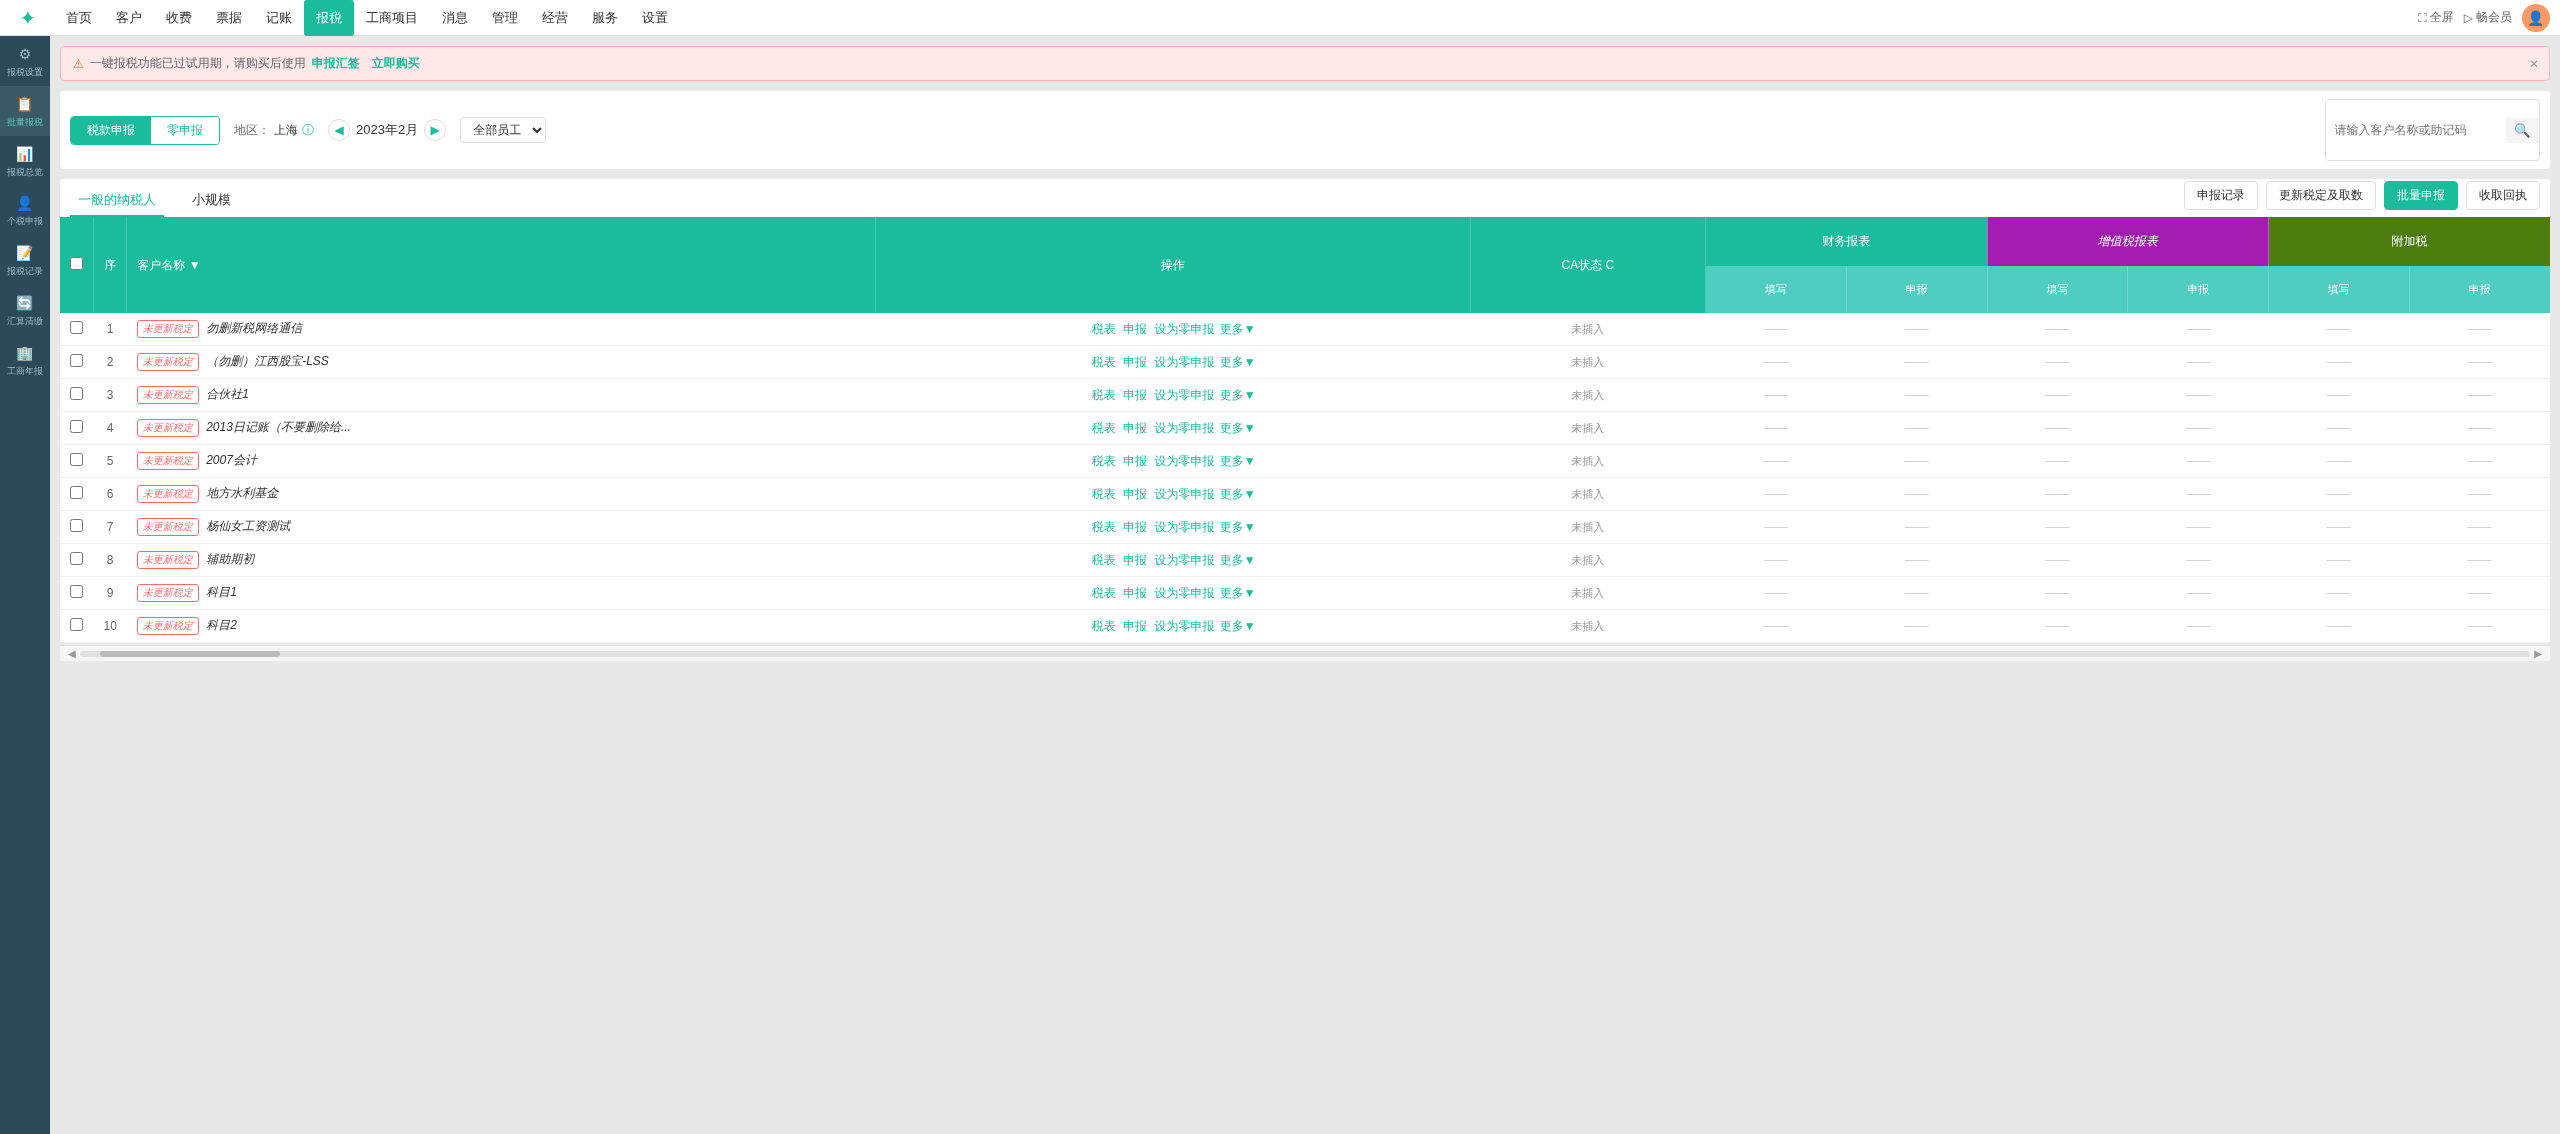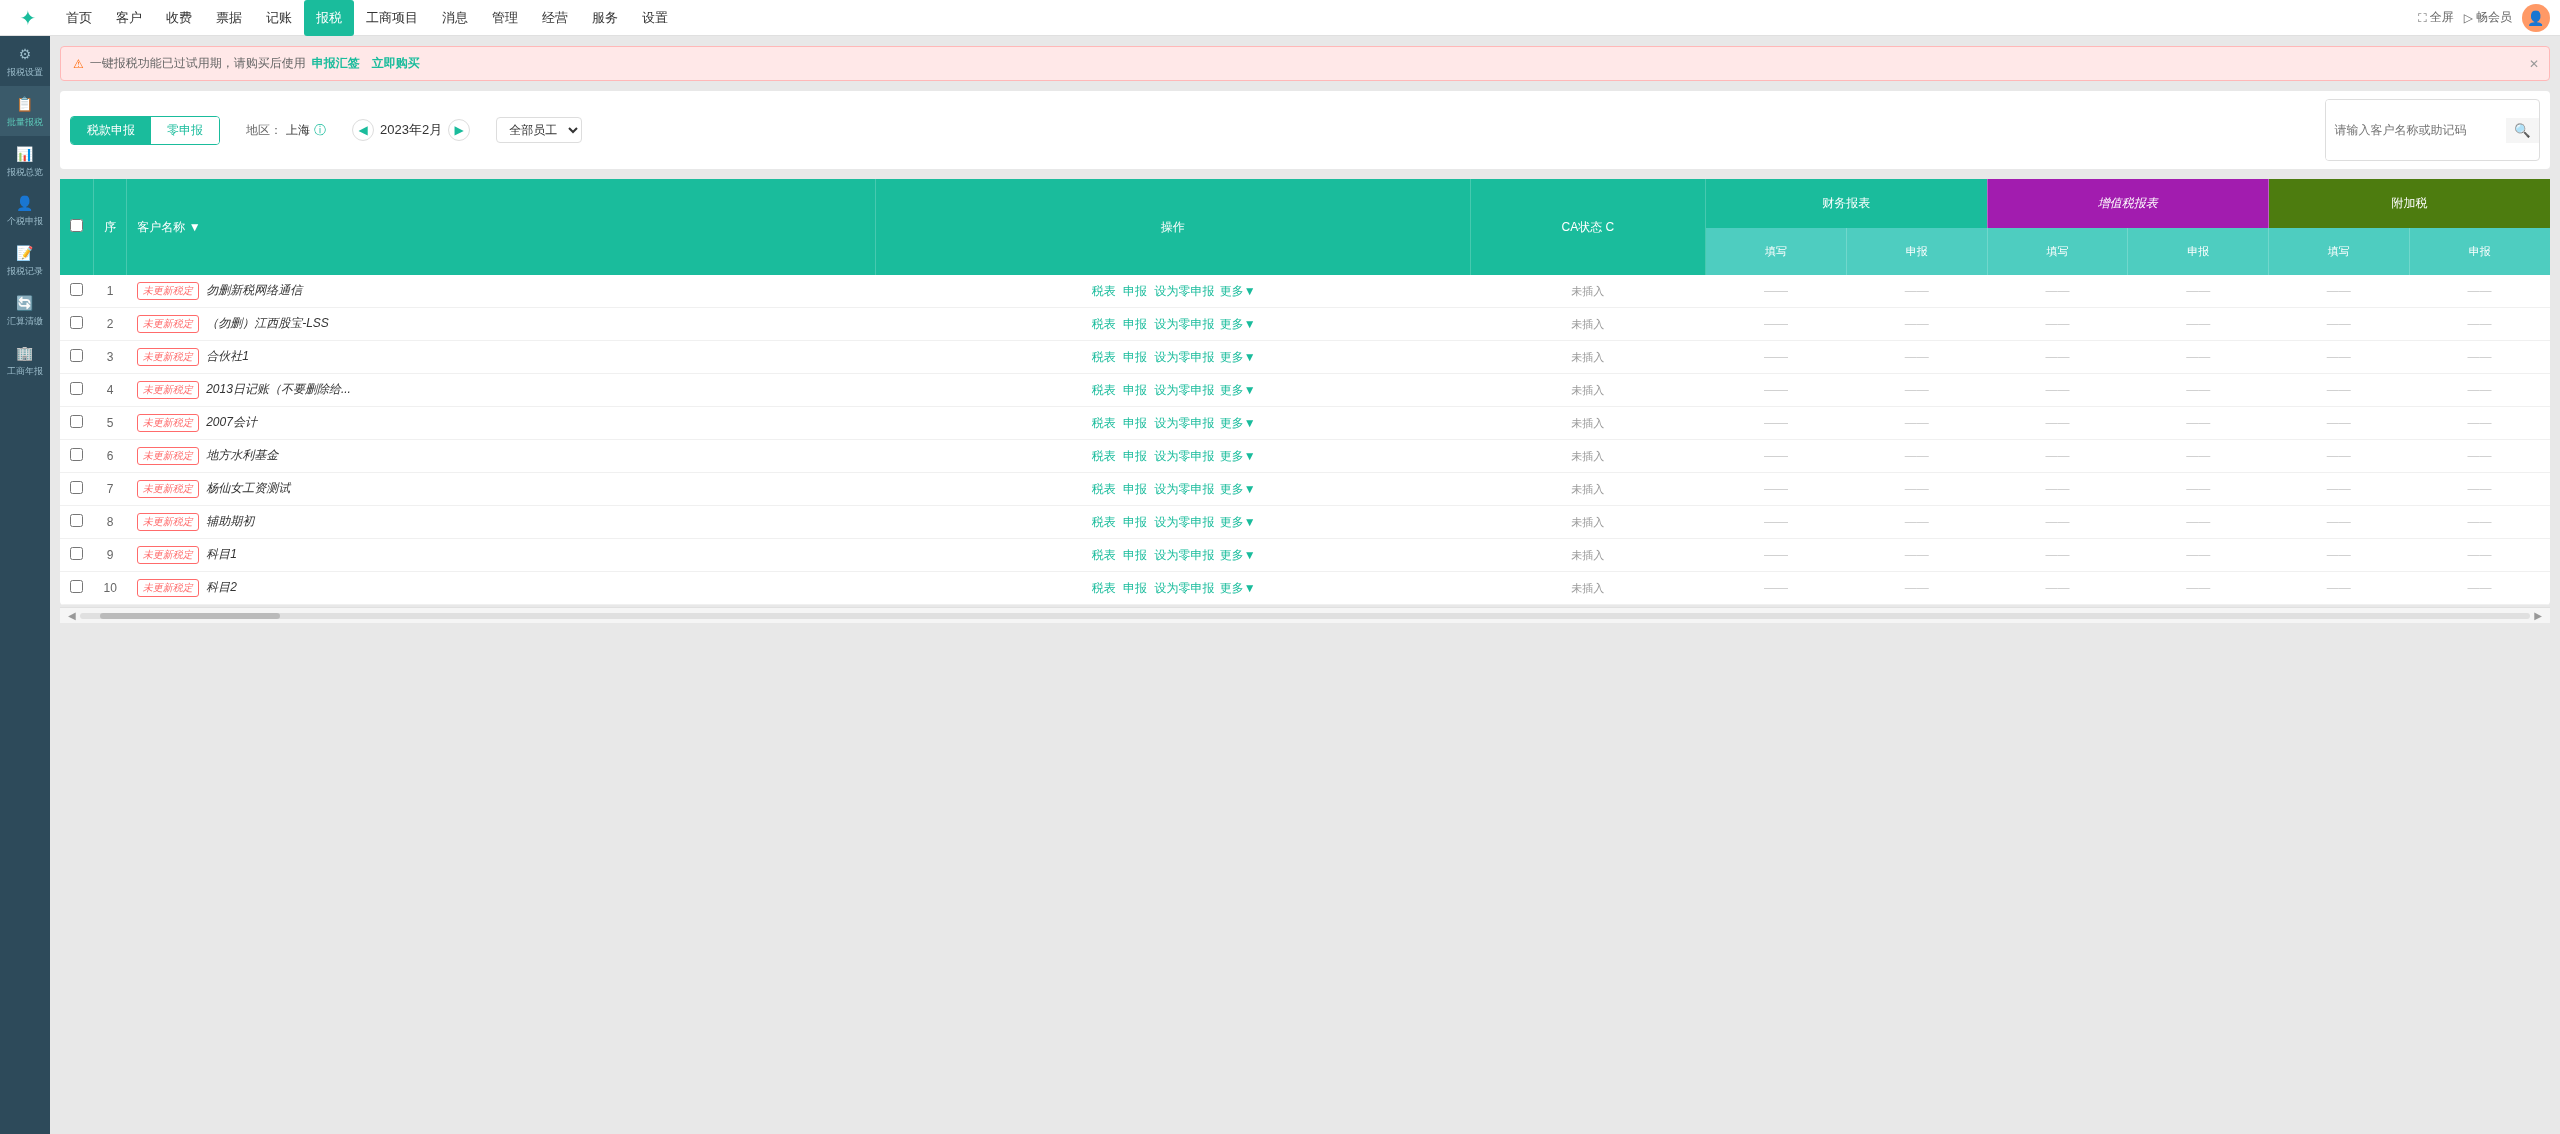--- a/index.html
+++ b/index.html
@@ -102,21 +102,21 @@
     }
     .alert-banner .alert-icon { color: #ff6600; margin-right: 6px; }
     .alert-banner a { color: #1abc9c; text-decoration: none; margin: 0 6px; font-weight: bold; }
     .alert-banner .close-btn { position: absolute; right: 10px; cursor: pointer; color: #999; }
 
     
     .controls-row {
       display: flex;
       align-items: center;
       margin-bottom: 10px;
-      gap: 26px;
+      gap: 14px;
       background: #fff;
       padding: 8px 10px;
       border-radius: 4px;
       flex-wrap: wrap;
     }
 
     
     .tab-group { display: flex; border: 1px solid #1abc9c; border-radius: 4px; overflow: hidden; }
     .tab-btn {
       padding: 5px 16px;
@@ -398,20 +398,32 @@
             <option>全部员工</option>
           </select>
         </div>
 
         <div class="search-box" style="margin-left:auto;">
           <input type="text" class="search-input" placeholder="请输入客户名称或助记码" style="">
           <button class="search-btn">🔍</button>
         </div>
       </div>
 
+      <div class="taxpayer-row">
+        <div class="taxpayer-tabs" style="margin-bottom:0; border-radius:4px 0 0 0; flex:1;">
+          <div class="taxpayer-tab active">一般的纳税人</div>
+          <div class="taxpayer-tab">小规模</div>
+        </div>
+        <div class="action-buttons">
+          <button class="action-btn secondary">申报记录</button>
+          <button class="action-btn secondary">更新税定及取数</button>
+          <button class="action-btn primary">批量申报</button>
+          <button class="action-btn secondary">收取回执</button>
+        </div>
+      </div>
 
       <div class="table-container">
         <table>
           <thead>
             <tr>
               <th rowspan="2" style="width:30px; background:#1abc9c;">
                 <input type="checkbox" style="">
               </th>
               <th rowspan="2" style="width:30px; background:#1abc9c;">序</th>
               <th rowspan="2" style="background:#1abc9c; text-align:left;">客户名称 ▼</th>

